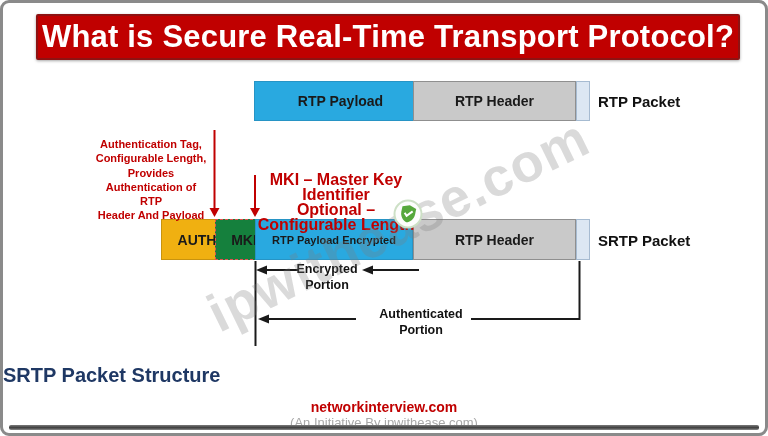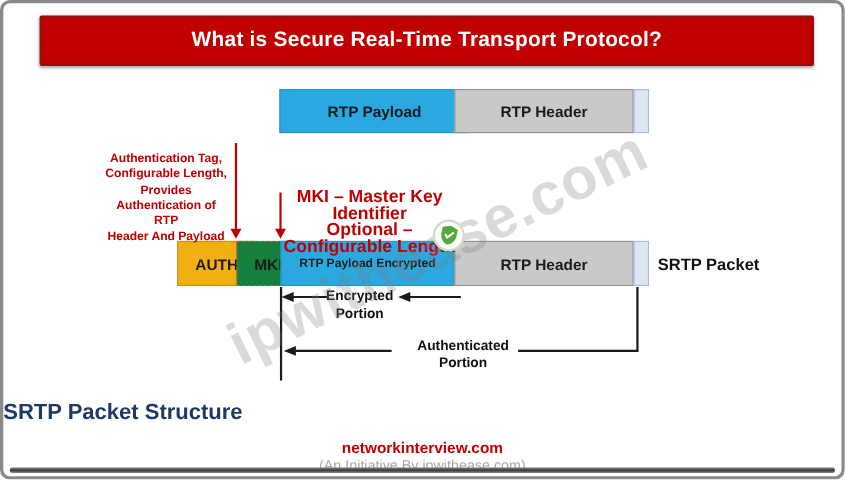--- a/index.html
+++ b/index.html
@@ -1,19 +1,19 @@
 <!DOCTYPE html>
 <html><head>
 <meta charset="utf-8">
 <style>
   html,body{margin:0;padding:0;background:#fff;}
   body{width:768px;height:436px;position:relative;font-family:"Liberation Sans",sans-serif;overflow:hidden;}
   .frame{position:absolute;inset:0;border:3px solid #8a8a8a;border-radius:9px;background:#fff;box-sizing:border-box;}
   .banner{position:absolute;left:33px;top:11px;width:704px;height:46px;border:2px solid #8e1212;border-radius:2px;
-          display:flex;align-items:center;justify-content:center;color:#fff;font-size:19px;font-weight:bold;
+          display:flex;align-items:center;justify-content:center;color:#fff;font-size:31px;font-weight:bold;
           box-sizing:border-box;box-shadow:0 1px 3px rgba(0,0,0,.35);letter-spacing:.2px;}
   .watermark{position:absolute;left:135px;top:190px;width:520px;height:64px;display:flex;align-items:center;justify-content:center;
              font-size:54px;font-weight:bold;color:#7d7d7d;opacity:.28;transform:rotate(-26deg);z-index:6;pointer-events:none;letter-spacing:1px;}
   .box{position:absolute;display:flex;align-items:center;justify-content:center;font-weight:bold;font-size:14px;
        color:#1a1a1a;box-sizing:border-box;z-index:3;}
   .b-blue{border:1px solid #2794c5;}
   .b-gray{border:1px solid #8f8f8f;}
   .b-gold{border:1px solid #c8930f;}
   .b-orange{border:1.5px dashed #e34f4f;}
   .b-cap{border:1px solid #a6bbd1;}
@@ -38,20 +38,21 @@
 
 <div class="frame">
 
   <div class="banner" style="background: rgb(192, 0, 0);">What is Secure Real-Time Transport Protocol?</div>
 
   <div class="watermark">ipwithease.com</div>
 
   <div class="box b-blue" style="left: 251px; top: 78px; width: 173px; height: 40px; background: rgb(41, 169, 224);">RTP Payload</div>
   <div class="box b-gray" style="left: 410px; top: 78px; width: 163px; height: 40px; background: rgb(201, 201, 201);">RTP Header</div>
   <div class="box b-cap" style="left: 573px; top: 78px; width: 14px; height: 40px; background: rgb(220, 231, 243);"></div>
+  <div class="side-label" style="left:595px;top:90px">RTP Packet</div>
 
   <div class="box b-gold" style="left: 158px; top: 216px; width: 72px; height: 41px; background: rgb(240, 176, 17);">AUTH</div>
   <div class="box b-orange" style="left: 212px; top: 216px; width: 58px; height: 41px; background: #15803d;">MKI</div>
   <div class="box b-blue" style="left: 252px; top: 216px; width: 158px; height: 41px; font-size: 11px; background: rgb(41, 169, 224);">RTP Payload Encrypted</div>
   <div class="box b-gray" style="left: 410px; top: 216px; width: 163px; height: 41px; background: rgb(201, 201, 201);">RTP Header</div>
   <div class="box b-cap" style="left: 573px; top: 216px; width: 14px; height: 41px; background: rgb(220, 231, 243);"></div>
   <div class="side-label" style="left:595px;top:229px">SRTP Packet</div>
 
   <div class="note note-auth">Authentication Tag,
 Configurable Length,

